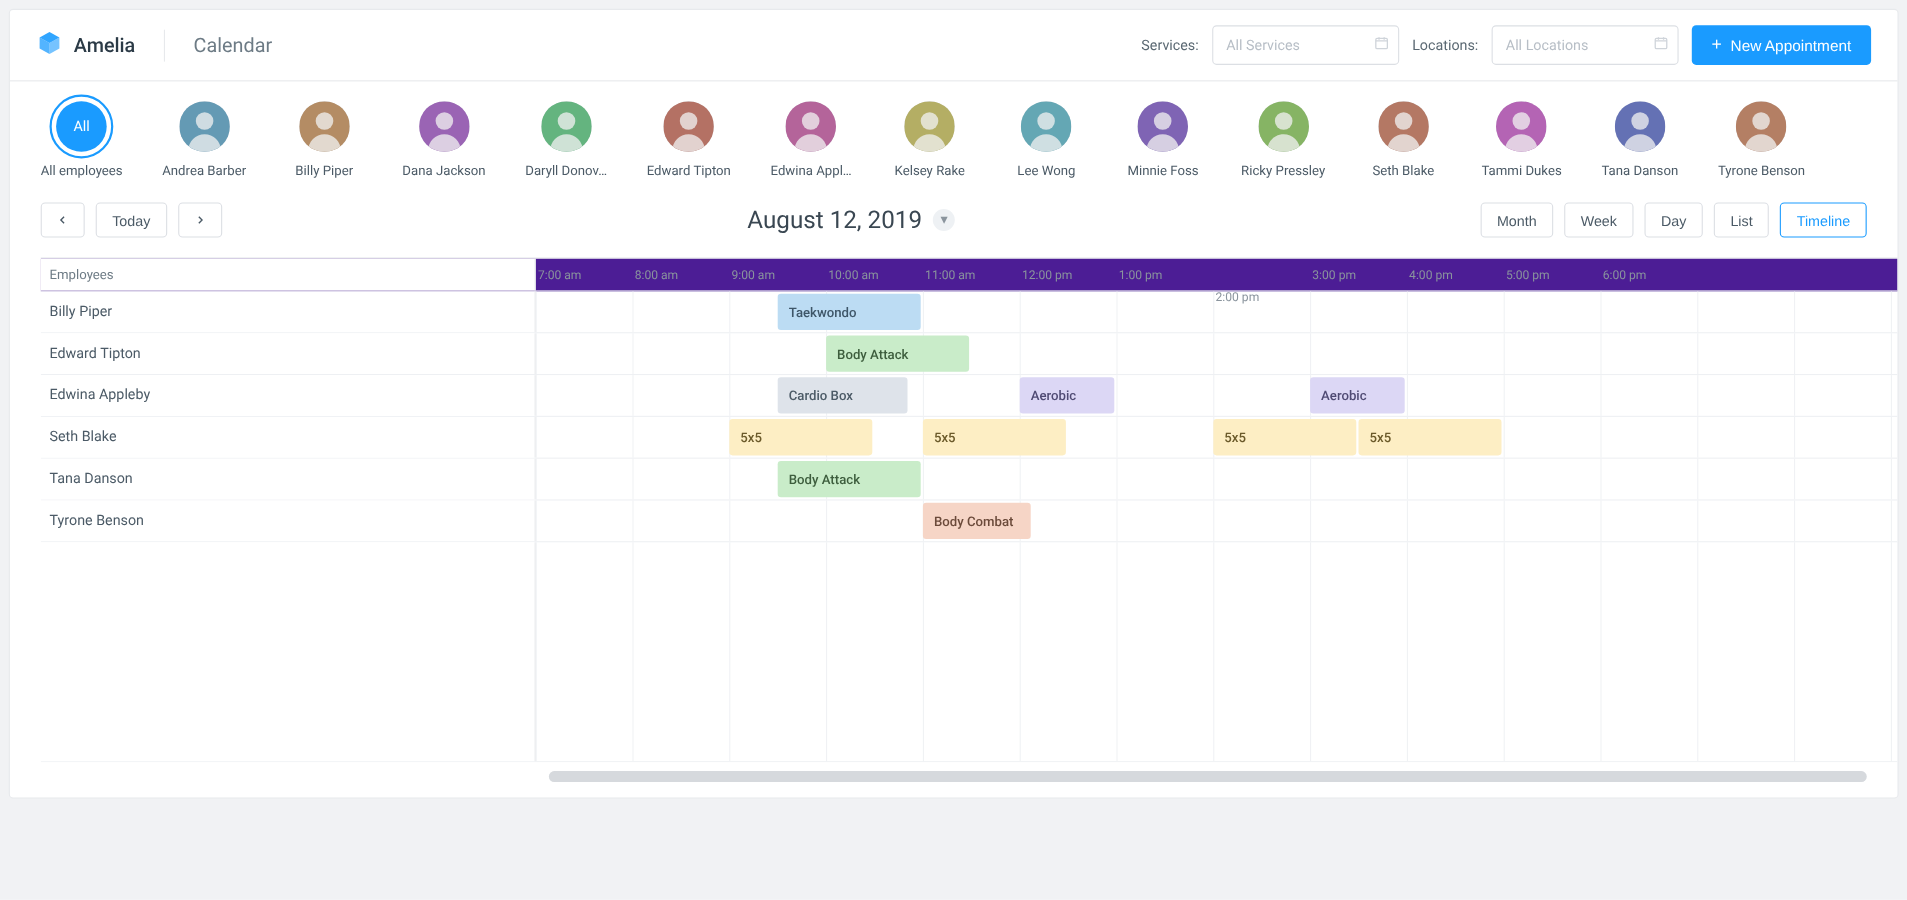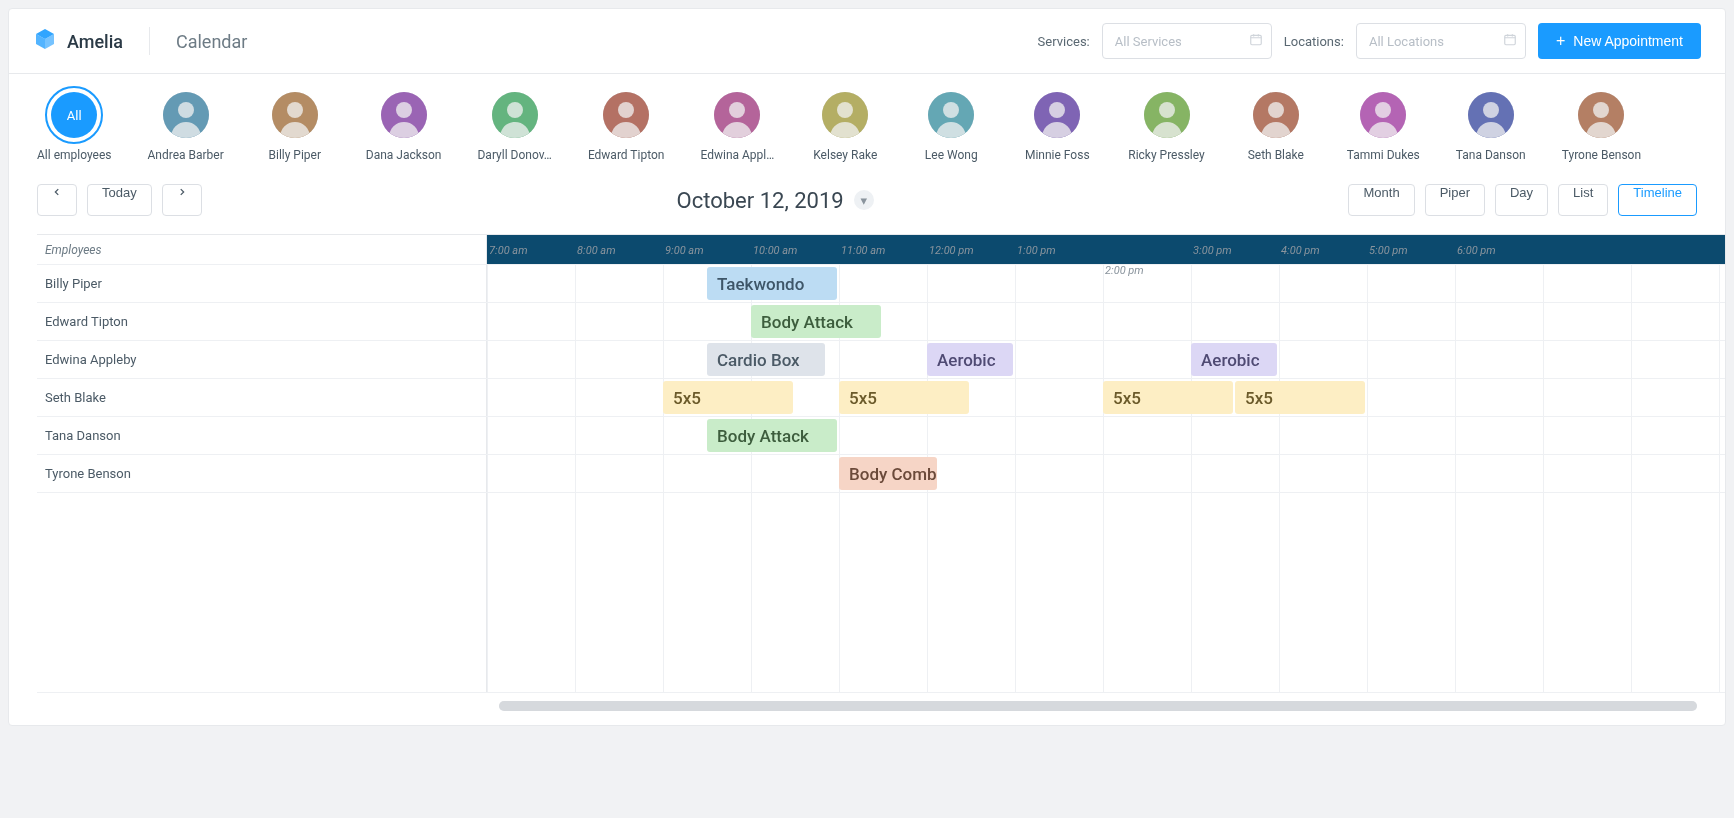--- a/index.html
+++ b/index.html
@@ -123,20 +123,21 @@
   }
   .nav-btns { display: flex; gap: 10px; }
   .btn {
     border: 1px solid #dcdfe4;
     background: #fff;
     border-radius: 4px;
     height: 32px;
     min-width: 40px;
     padding: 0 14px;
     display: inline-flex;
+    align-items: center;
     justify-content: center;
     color: #4b5a66;
     font-size: 13px;
     cursor: pointer;
   }
   .btn.active { color: #1a9bff; border-color: #1a9bff; }
   .date-title-wrap {
     flex: 1;
     display: flex;
     justify-content: center;
@@ -163,21 +164,21 @@
   .timeline-inner {
     min-width: 1500px;
     position: relative;
   }
   .tl-row {
     display: flex;
     border-bottom: 1px solid #eef0f3;
     height: 38px;
     align-items: stretch;
   }
-  .tl-row.header-row { height: 30px; background: #0c4a6e; font-style: italic; }
+  .tl-row.header-row { height: 30px; background: #4c1d95; }
   .tl-label {
     position: sticky;
     left: 0;
     background: #fff;
     width: 450px;
     min-width: 450px;
     border-right: 1px solid #e7e9ec;
     display: flex;
     align-items: center;
     padding: 0 8px;
@@ -204,21 +205,21 @@
     white-space: nowrap;
   }
   .event {
     position: absolute;
     top: 2px;
     bottom: 2px;
     border-radius: 3px;
     display: flex;
     align-items: center;
     padding: 13px 10px;
-    font-size: 17px;
+    font-size: 12px;
     font-weight: 500;
     color: #4b5a66;
     overflow: hidden;
     white-space: nowrap;
     cursor: pointer;
   }
   .filler-row { height: 200px; }
   .scrollbar-fake {
     height: 14px;
     background: #fff;
@@ -447,31 +448,31 @@
       </button>
       <button class="btn">
         <span>
           <svg width="10" height="10" viewBox="0 0 24 24" fill="none" stroke="currentColor" stroke-width="3">
               <path d="M9 5l7 7-7 7"></path>
             </svg>
         </span>
       </button>
     </div>
     <div class="date-title-wrap">
-      <span class="date-title">October 12, 2019</span>
+      <span class="date-title">August 12, 2019</span>
       <span class="date-caret">
         <span>▾</span>
       </span>
     </div>
     <div class="view-btns">
       <button class="btn">
           <span>Month</span>
         </button>
       <button class="btn">
-          <span>Piper</span>
+          <span>Week</span>
         </button>
       <button class="btn">
           <span>Day</span>
         </button>
       <button class="btn">
           <span>List</span>
         </button>
       <button class="btn active">
           <span>Timeline</span>
         </button>

